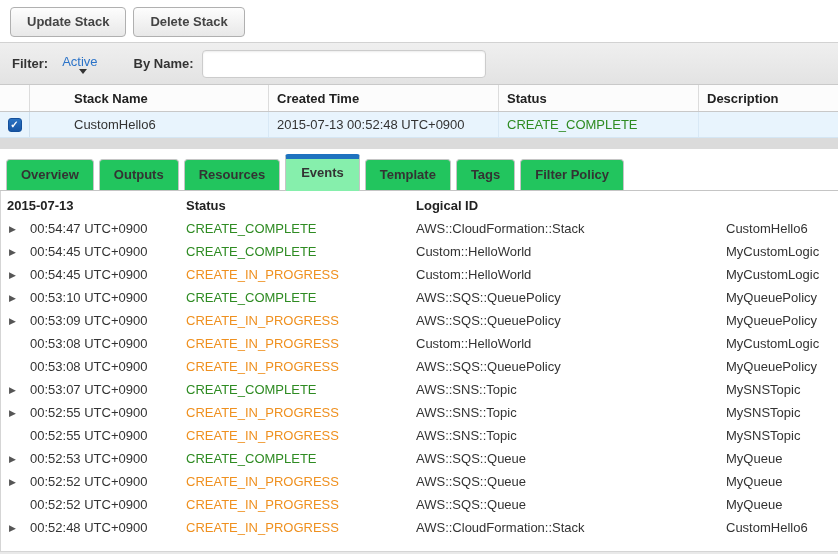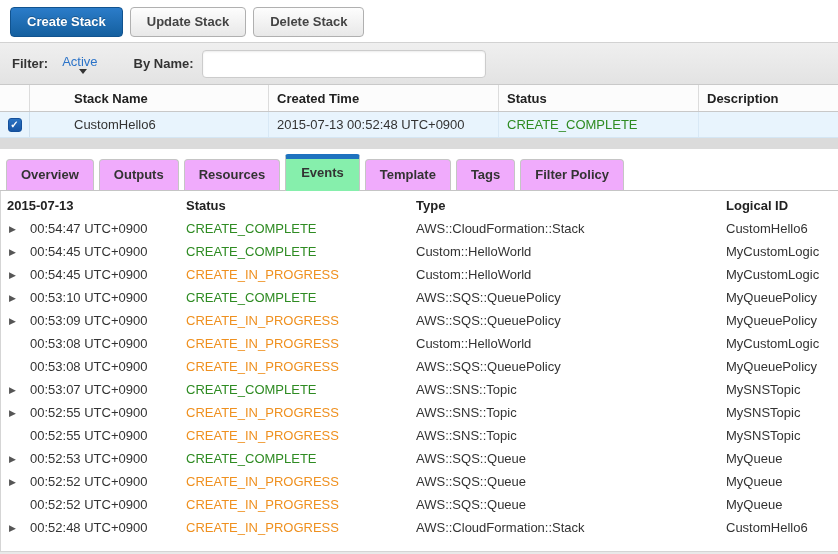--- a/index.html
+++ b/index.html
@@ -45,21 +45,21 @@
   .cfcheck { width:14px; height:14px; border-radius:3px; background:linear-gradient(#2a72c2,#1755a4);
              border:1px solid #14509b; color:#fff; font-size:10px; font-weight:700;
              display:flex; align-items:center; justify-content:center; cursor:pointer; }
   .cfcheck::after { content:"\2713"; }
 
   .gap-strip { height:11px; background:#dbdbdb; }
 
   
   .tabs { display:flex; align-items:flex-end; gap:5px; padding:5px 0 0 6px;
           border-bottom:1px solid #c5c5c5; background:#fff; position:relative; }
-  .tab { background:#f0abfc; border:1px solid #c5c5c5; border-bottom:none;
+  .tab { background:#22c55e; border:1px solid #c5c5c5; border-bottom:none;
          border-radius:4px 4px 0 0; padding:7px 14px 8px; font-weight:700; font-size:13px;
          color:#333; cursor:pointer; white-space:nowrap; }
   .tab.active { background:#86efac; border-top:5px solid #1e72bf; border-radius:3px 3px 0 0;
                 padding:6px 15px 11px; margin-bottom:-1px; position:relative; z-index:2; }
 
   
   .events-panel { border-left:1px solid #d5d5d5; min-height:366px; }
   .ev-grid { display:grid; grid-template-columns:185px 230px 310px 1fr; align-items:center; }
   .ev-header { height:26px; font-weight:700; color:#222; padding-top:2px; }
   .ev-header .ev-date { padding-left:6px; }
@@ -71,21 +71,20 @@
 
   .bottom-strip { position:absolute; left:0; bottom:0; width:838px; height:3px;
                   background:#e9e9e9; border-top:1px solid #d5d5d5; }
 </style>
 </head>
 <body>
 
 <div class="app">
 
   <div class="toolbar">
-    <button class="btn btn-primary">Create Stack</button>
     <button class="btn btn-default">Update Stack</button>
     <button class="btn btn-default">Delete Stack</button>
   </div>
 
   <div class="filter-bar">
     <span class="filter-label">Filter:</span>
     <span class="filter-link">
       <span>Active</span>
       <span class="caret"></span>
     </span>
@@ -119,21 +118,20 @@
       <div class="tab active">Events</div>
       <div class="tab">Template</div>
       <div class="tab">Tags</div>
       <div class="tab">Filter Policy</div>
     </div>
 
   <div class="events-panel">
     <div class="ev-grid ev-header">
       <div class="ev-date">2015-07-13</div>
       <div>Status</div>
-      <div>Type</div>
       <div>Logical ID</div>
     </div>
     <div id="events-list">
         <div class="ev-grid ev-row">
     <div class="ev-timecell">
       <span class="ev-arrow">▶</span>
       <span>00:54:47 UTC+0900</span>
     </div>
     <div class="st-green">CREATE_COMPLETE</div>
     <div>AWS::CloudFormation::Stack</div>

